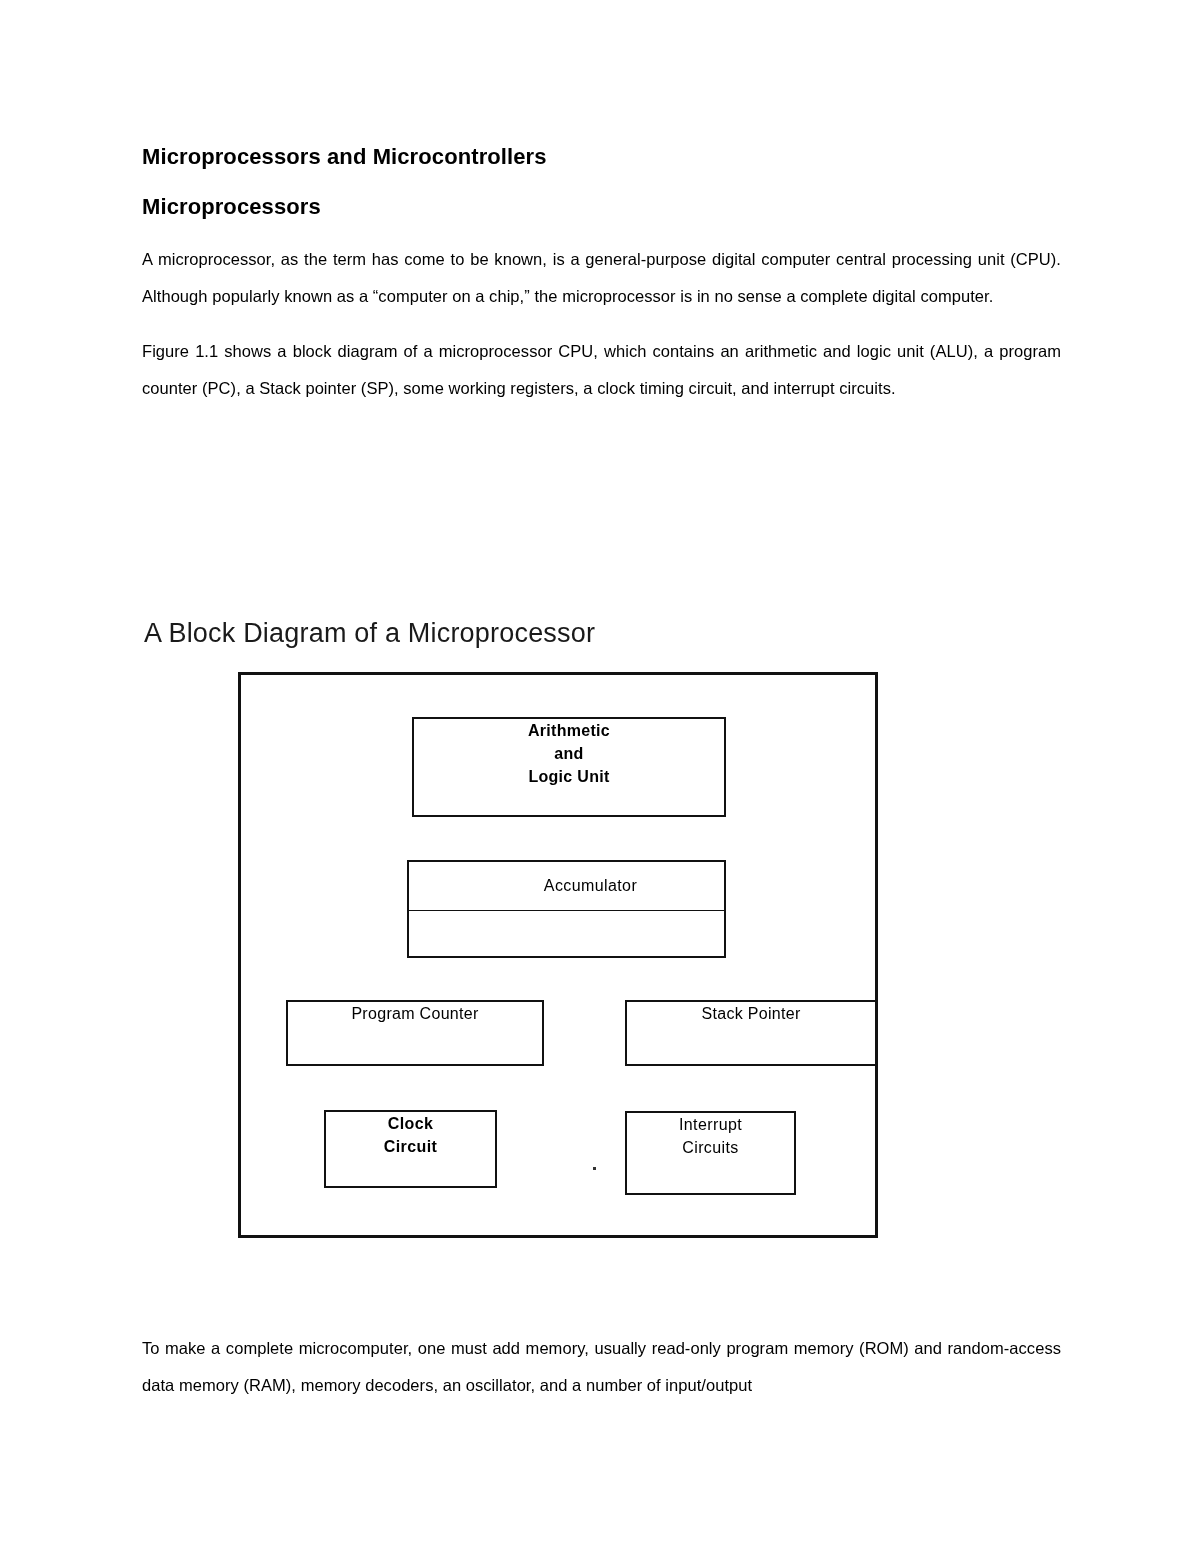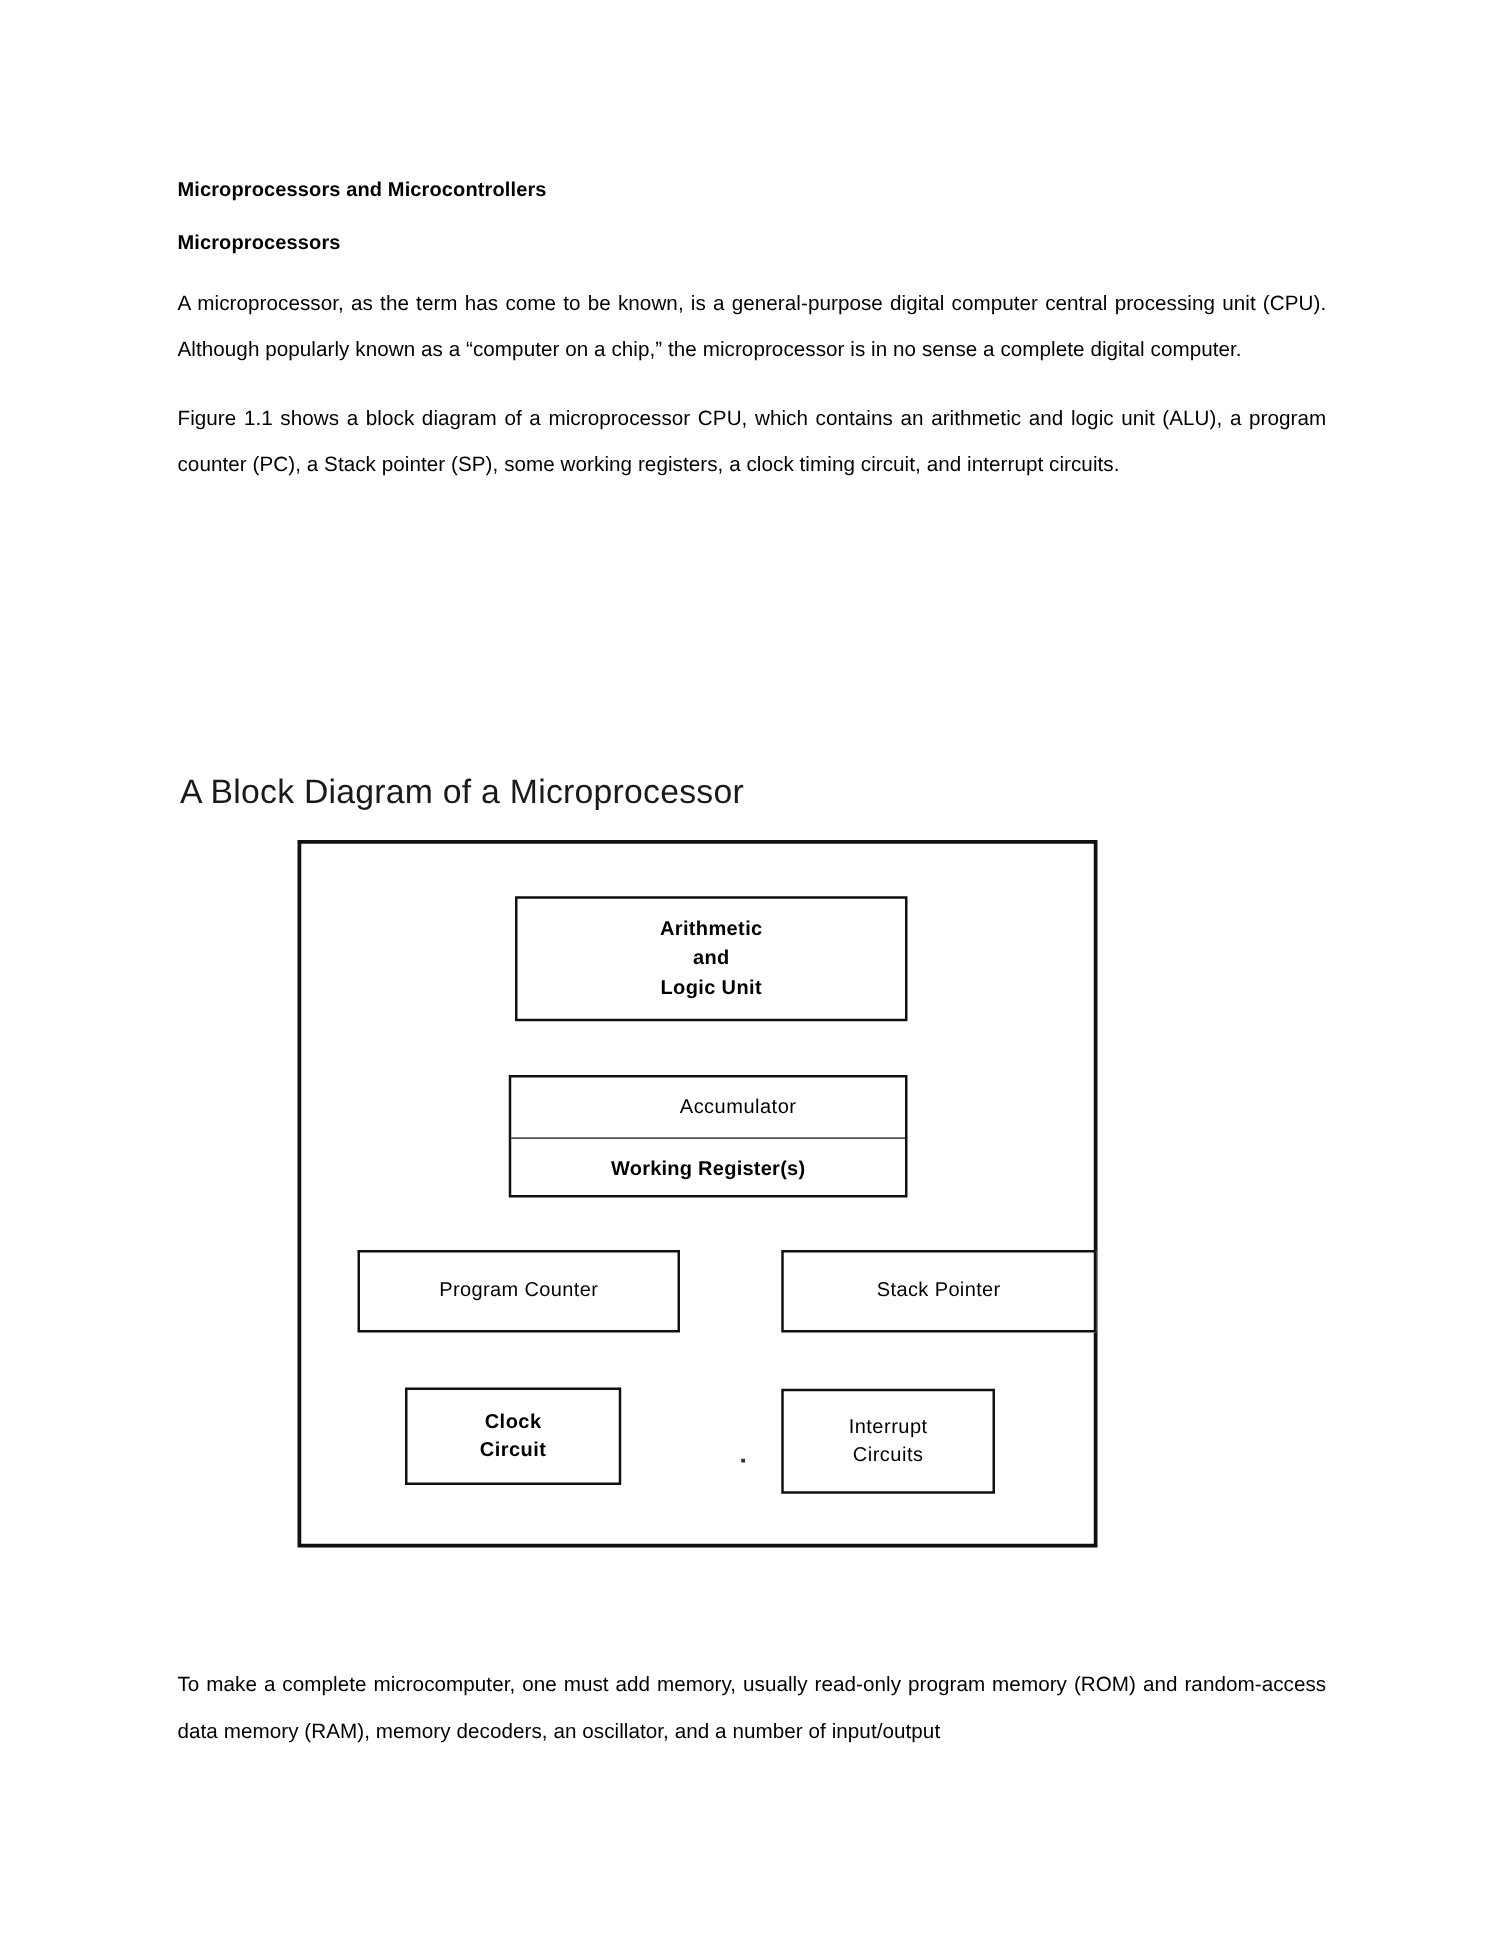--- a/index.html
+++ b/index.html
@@ -25,21 +25,21 @@
   }
 
   .content {
     position: absolute;
     left: 142px;
     top: 142px;
     width: 919px;
   }
 
   .heading {
-    font-size: 16px;
+    font-size: 22px;
     font-weight: bold;
     letter-spacing: 0.1px;
     line-height: 1.35;
     margin: 0 0 20px 0;
   }
 
   .para {
     font-size: 16.5px;
     font-weight: normal;
     line-height: 37px;
@@ -83,21 +83,20 @@
     box-sizing: border-box;
     background: #ffffff;
   }
 
   .blk {
     position: absolute;
     border: 2px solid #111111;
     box-sizing: border-box;
     background: #ffffff;
     display: flex;
-    align-items: center;
     justify-content: center;
     text-align: center;
     font-size: 16px;
     line-height: 1.45;
     color: #000000;
   }
   .blk .lbl { display: block; }
 
   
   .blk-alu {
@@ -197,21 +196,20 @@
       <div class="blk blk-alu">
         <div>
           <span class="lbl">Arithmetic</span>
           <span class="lbl">and</span>
           <span class="lbl">Logic Unit</span>
         </div>
       </div>
 
       <div class="blk blk-regpair">
         <div class="regcell top">Accumulator</div>
-        <div class="regcell bottom">Working Register(s)</div>
       </div>
 
       <div class="blk blk-pc">Program Counter</div>
 
       <div class="blk blk-sp">Stack Pointer</div>
 
       <div class="blk blk-clock">
         <div>
           <span class="lbl">Clock</span>
           <span class="lbl">Circuit</span>

